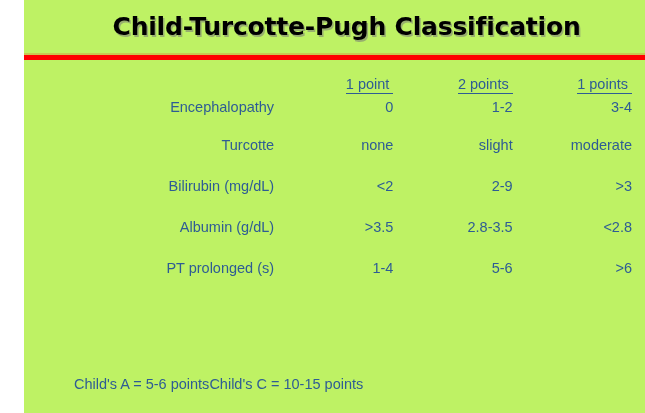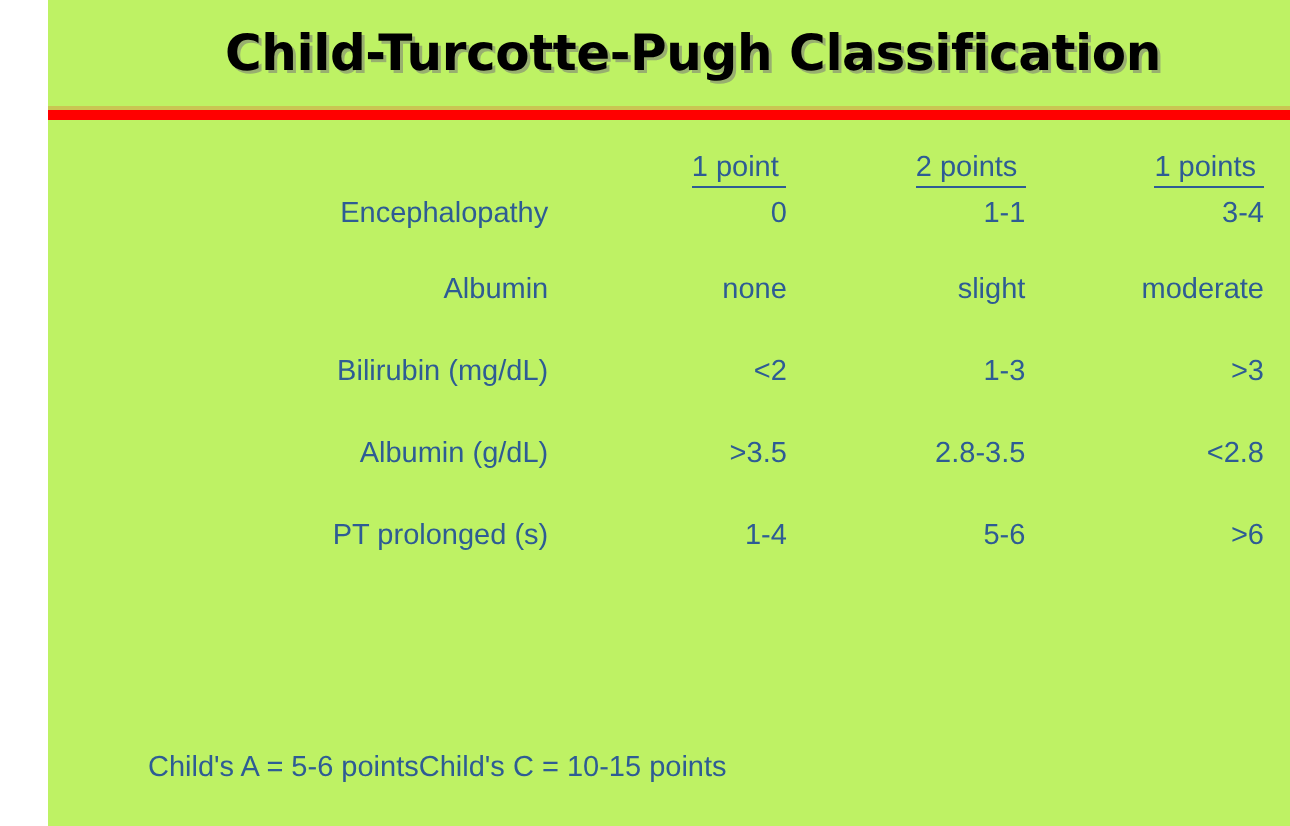--- a/index.html
+++ b/index.html
@@ -140,33 +140,33 @@
           </th>
           <th>
             <span class="hdr">1 points</span>
           </th>
         </tr>
       </thead>
       <tbody>
         <tr class="first-row">
           <td>Encephalopathy</td>
           <td>0</td>
-          <td>1-1</td>
+          <td>1-2</td>
           <td>3-4</td>
         </tr>
         <tr>
-          <td>Albumin</td>
+          <td>Turcotte</td>
           <td>none</td>
           <td>slight</td>
           <td>moderate</td>
         </tr>
         <tr>
           <td>Bilirubin (mg/dL)</td>
           <td>&lt;2</td>
-          <td>1-3</td>
+          <td>2-9</td>
           <td>&gt;3</td>
         </tr>
         <tr>
           <td>Albumin (g/dL)</td>
           <td>&gt;3.5</td>
           <td>2.8-3.5</td>
           <td>&lt;2.8</td>
         </tr>
         <tr>
           <td>PT prolonged (s)</td>

